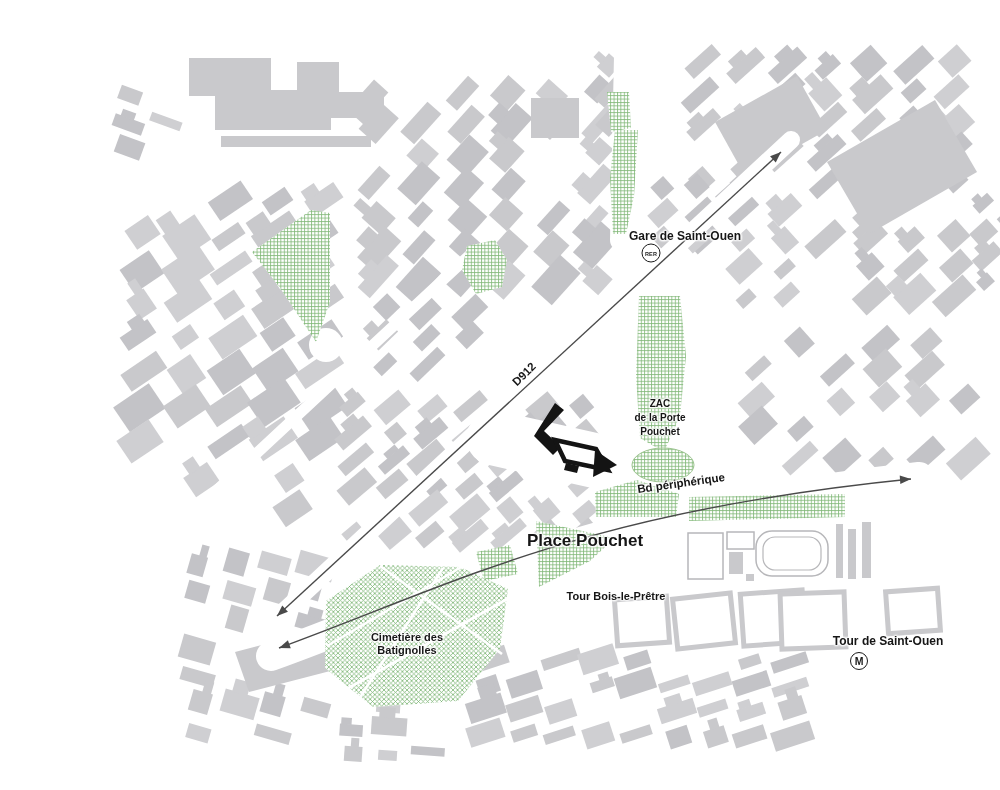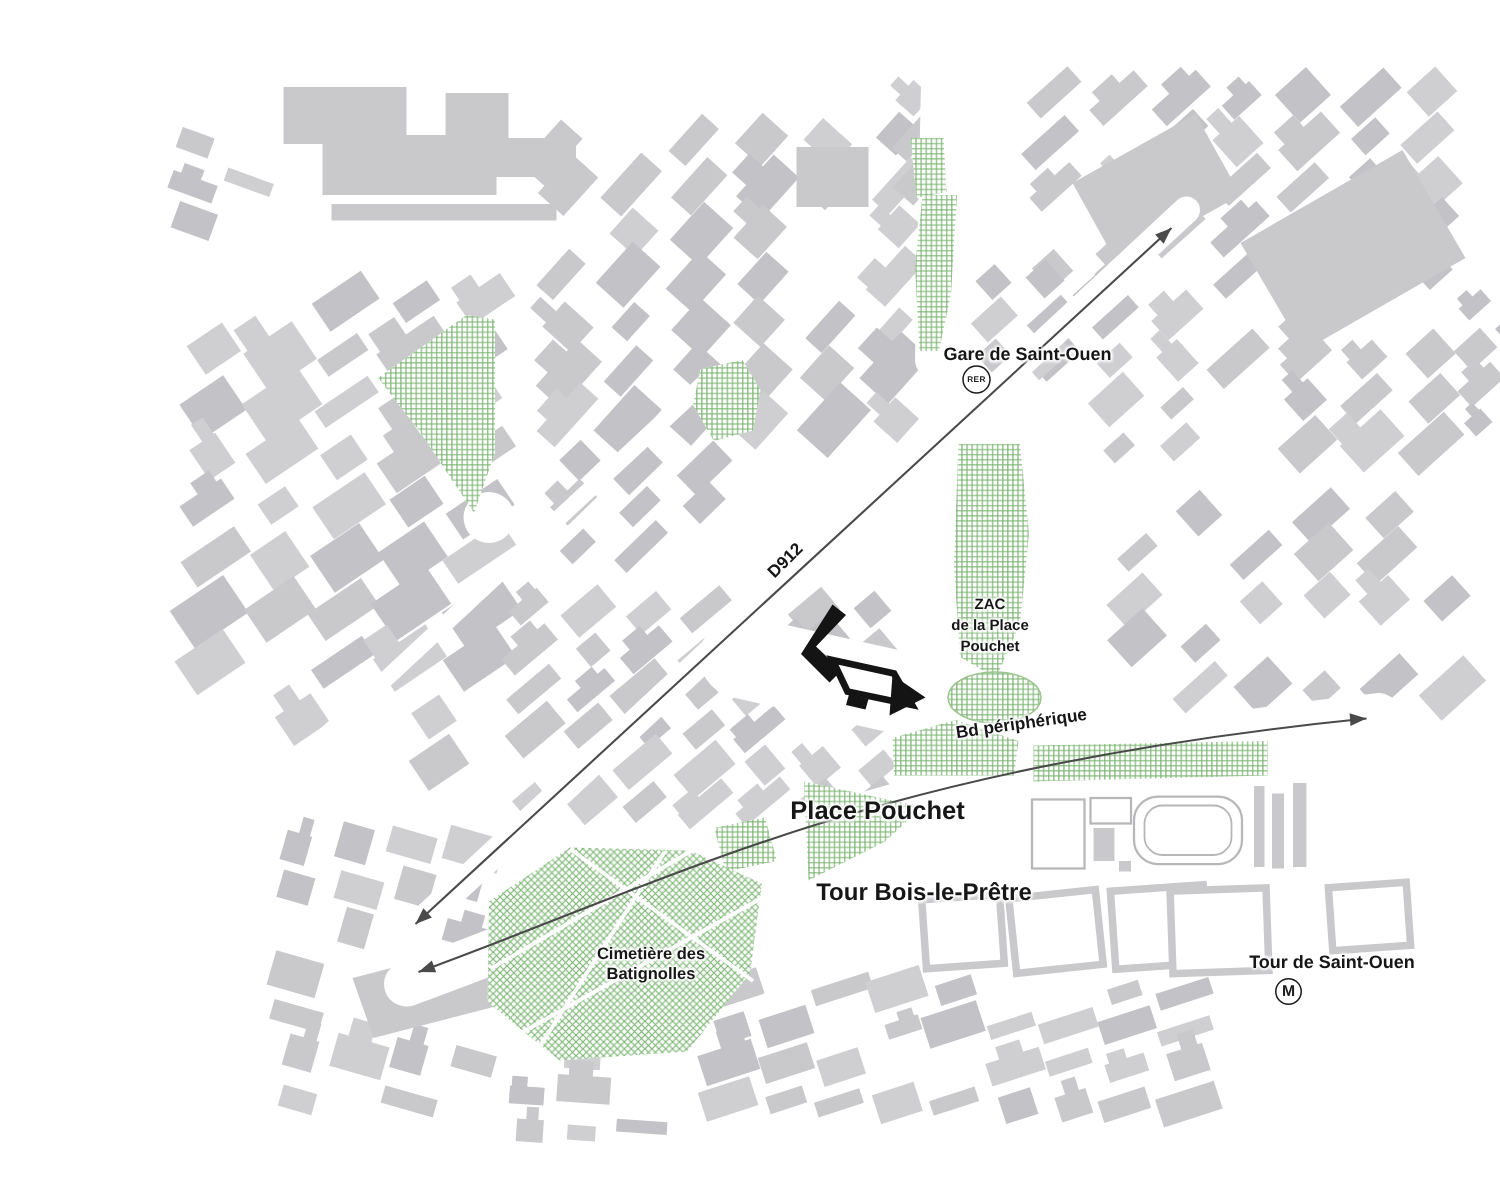--- a/index.html
+++ b/index.html
@@ -448,33 +448,33 @@
     </svg>
 
   <div class="lbl" style="left:646px;top:236px;font-size:12px">Gare de Saint-Ouen</div>
 
   <div class="badge badge-rer" style="left:612px;top:253px">
     <span>RER</span>
   </div>
 
   <div class="lbl" style="left:621px;top:418px;font-size:10px;line-height:14px">
     <span>ZAC</span><br>
-    <span>de la Place</span><br>
+    <span>de la Porte</span><br>
     <span>Pouchet</span>
   </div>
 
   <div class="lbl" style="left:642px;top:483px;font-size:11.5px;transform:translate(-50%,-50%) rotate(-8deg)">Bd périphérique</div>
 
   <div class="lbl" style="left:485px;top:374px;font-size:11.5px;transform:translate(-50%,-50%) rotate(-45deg)">D912</div>
 
   <div class="lbl" style="left:546px;top:541px;font-size:17px">Place Pouchet</div>
 
-  <div class="lbl" style="left:577px;top:596px;font-size:16px">Tour Bois-le-Prêtre</div>
-
-  <div class="lbl" style="left:395px;top:643px;font-size:11px;line-height:12.5px">
+  <div class="lbl" style="left:577px;top:596px;font-size:11px">Tour Bois-le-Prêtre</div>
+
+  <div class="lbl" style="left:368px;top:643px;font-size:11px;line-height:12.5px">
     <span>Cimetière des</span><br>
     <span>Batignolles</span>
   </div>
 
   <div class="lbl" style="left:849px;top:641px;font-size:12px">Tour de Saint-Ouen</div>
 
   <div class="badge badge-m" style="left:820px;top:661px">
     <span>M</span>
   </div>
 

